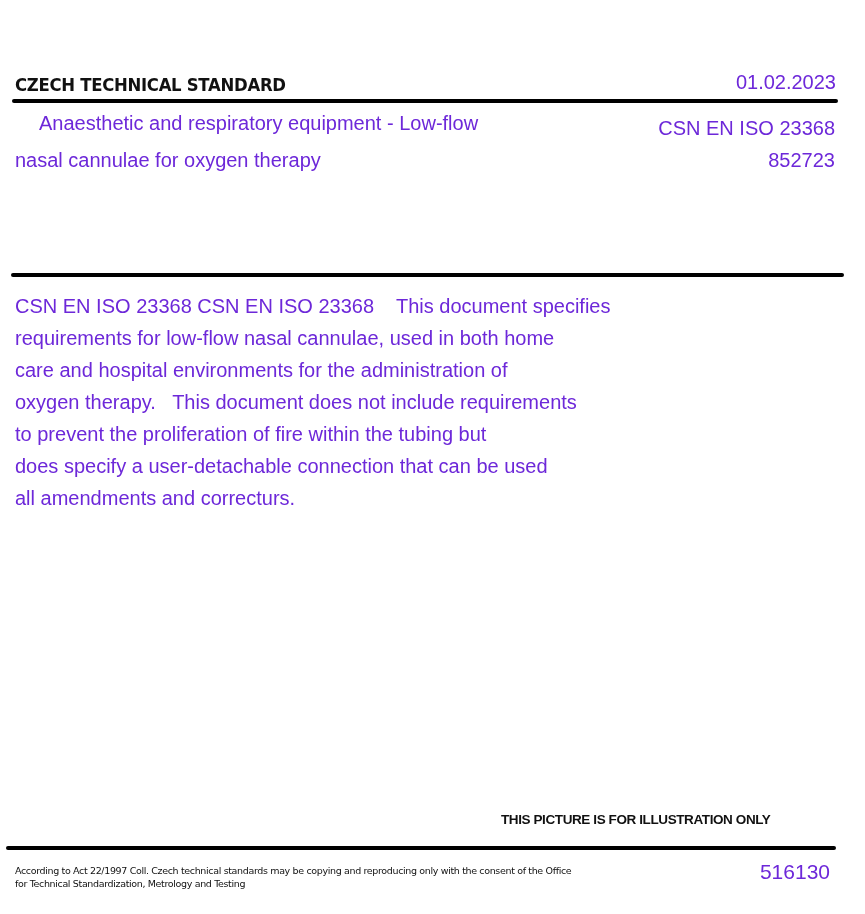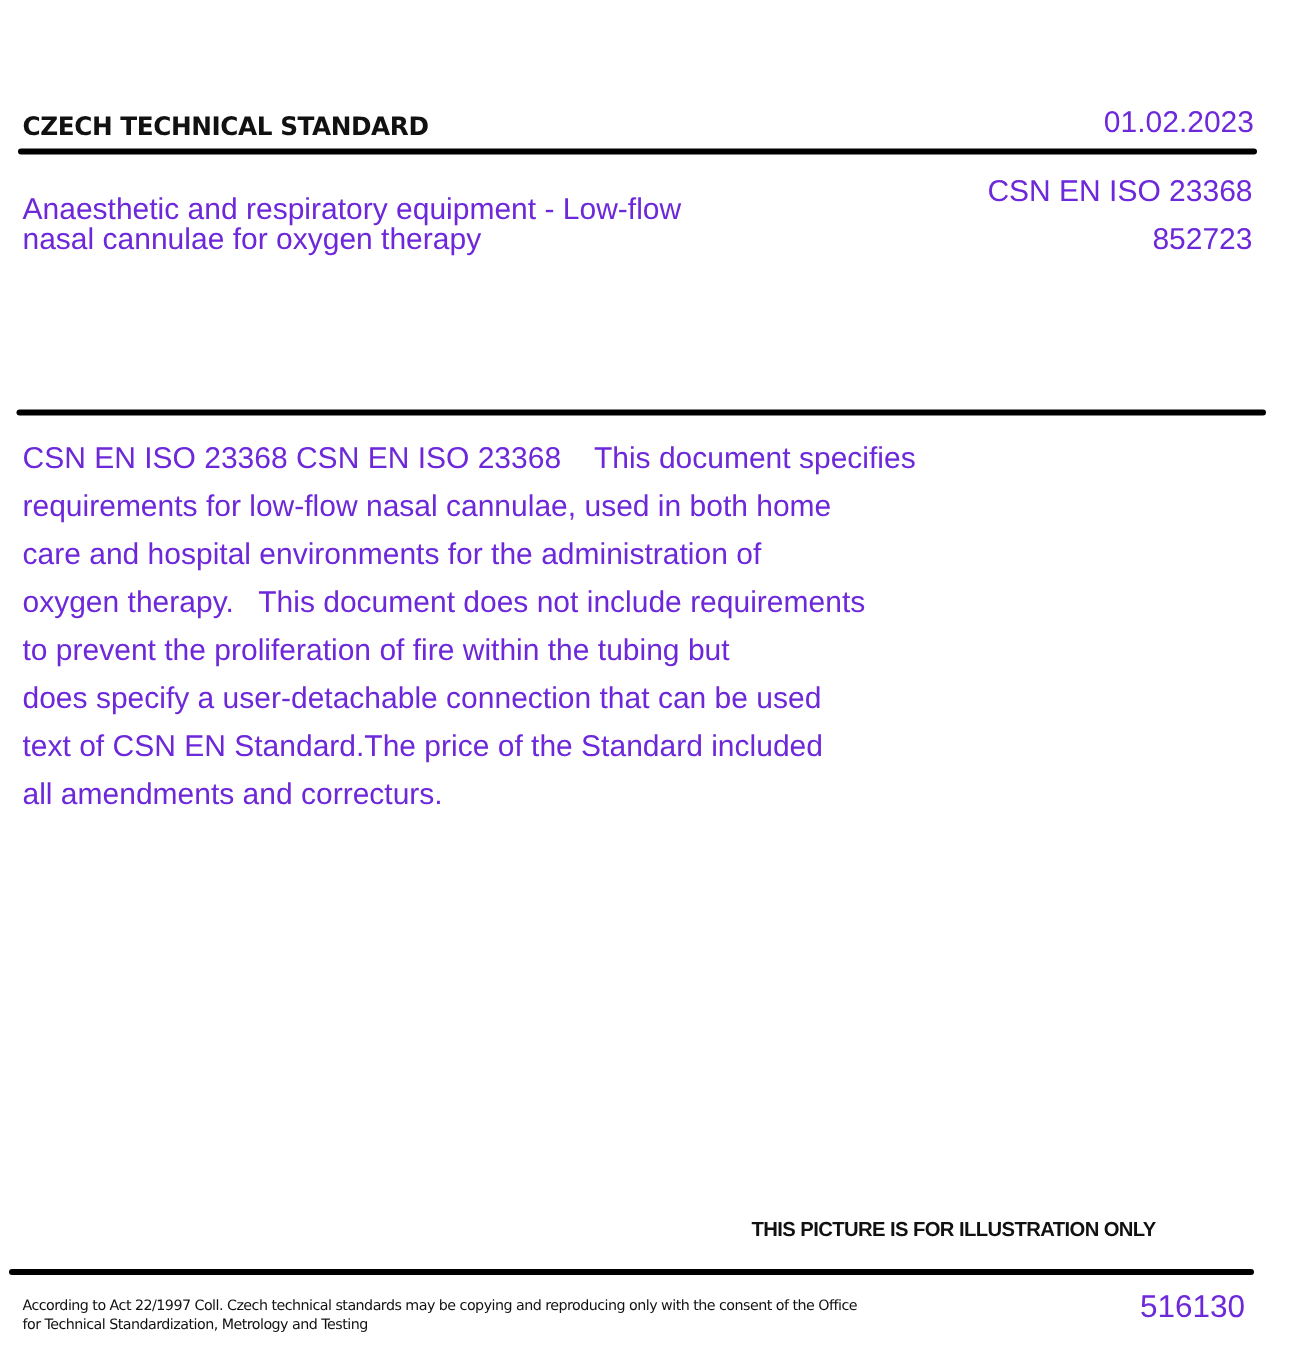--- a/index.html
+++ b/index.html
@@ -20,36 +20,35 @@
 </head>
 <body>
 
 <div>
   <div class="abs header-label">CZECH TECHNICAL STANDARD</div>
   <div class="abs date teal">01.02.2023</div>
   <div class="abs rule" style="left:12px; top:99px; width:826px;"></div>
 </div>
 
 <div>
-  <div class="abs title-line teal" style="top:129px;">Anaesthetic and respiratory equipment - Low-flow</div>
+  <div class="abs title-line teal" style="top:112px;margin-left:24px;">Anaesthetic and respiratory equipment - Low-flow</div>
   <div class="abs title-line teal" style="top:149px;">nasal cannulae for oxygen therapy</div>
   <div class="abs right-line teal" style="top:117px;">CSN EN ISO 23368</div>
   <div class="abs right-line teal" style="top:149px;text-align:right;">852723</div>
 </div>
 
 <div class="abs rule" style="left:11px; top:273px; width:833px;"></div>
 
 <div class="abs body-text teal">
   <div>CSN EN ISO 23368 CSN EN ISO 23368    This document specifies</div>
   <div>requirements for low-flow nasal cannulae, used in both home</div>
   <div>care and hospital environments for the administration of</div>
   <div>oxygen therapy.   This document does not include requirements</div>
   <div>to prevent the proliferation of fire within the tubing but</div>
   <div>does specify a user-detachable connection that can be used</div>
-  <div>text of CSN EN Standard.The price of the Standard included</div>
   <div>all amendments and correcturs.</div>
 </div>
 
 <div class="abs illustration">THIS PICTURE IS FOR ILLUSTRATION ONLY</div>
 
 <div class="abs rule" style="left:6px; top:846px; width:830px;"></div>
 
 <div class="abs legal">
   <div>According to Act 22/1997 Coll. Czech technical standards may be copying and reproducing only with the consent of the Office</div>
   <div>for Technical Standardization, Metrology and Testing</div>

